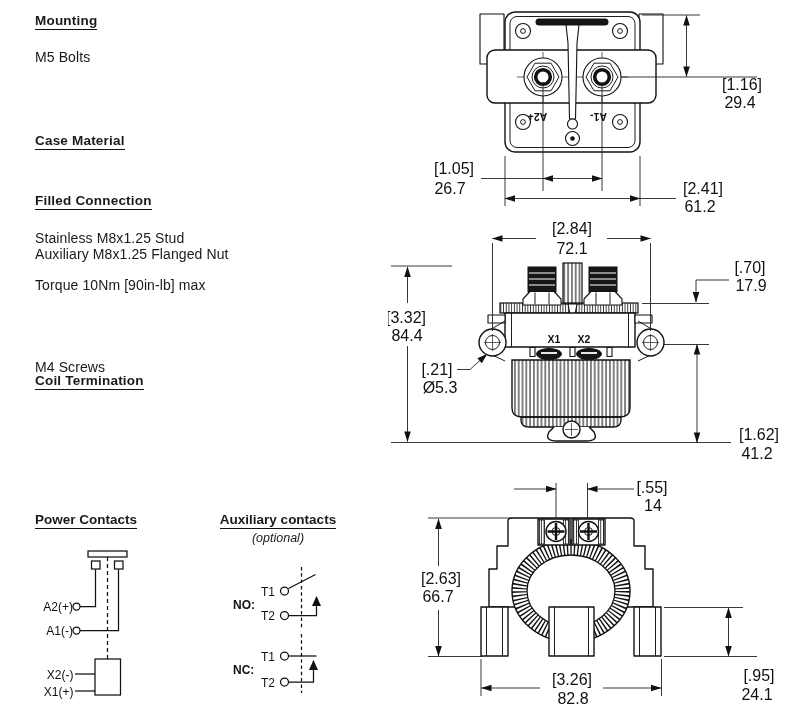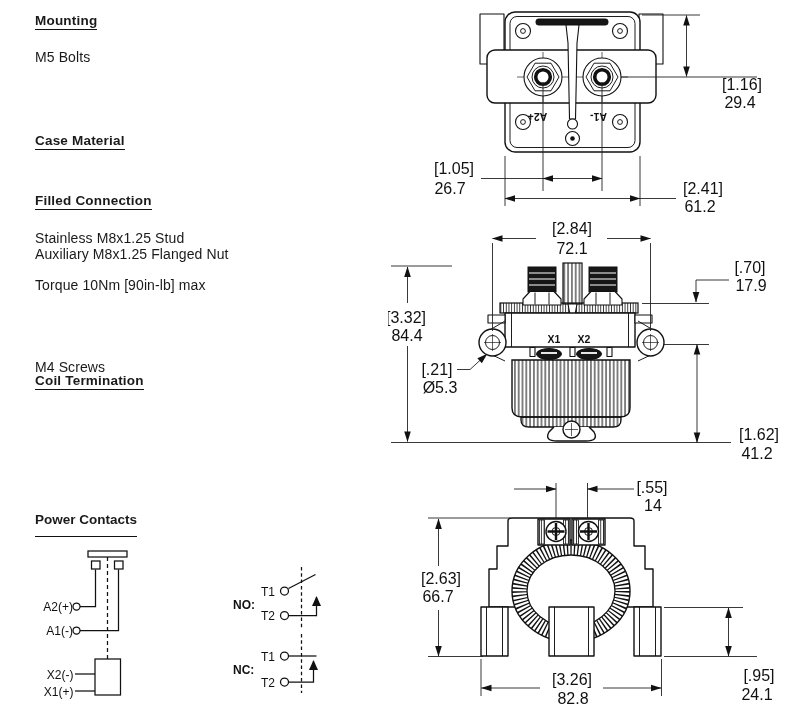--- a/index.html
+++ b/index.html
@@ -3,21 +3,21 @@
 <meta charset="utf-8">
 <style>
   html,body{margin:0;padding:0;background:#fff;}
   #page{position:relative;width:793px;height:724px;background:#fff;overflow:hidden;
         font-family:"Liberation Sans",sans-serif;color:#1a1a1a;}
   .abs{position:absolute;}
   .spec-heading{font-size:13.5px;font-weight:bold;letter-spacing:.2px;}
   .spec-heading span{display:inline-block;border-bottom:1.6px solid #111;padding-bottom:1px;}
   .spec-body{font-size:14px;line-height:16px;letter-spacing:.1px;}
   .sch-heading{font-size:13.5px;font-weight:bold;}
-  .sch-heading span{display:inline-block;border-bottom:1.6px solid #111;padding-bottom:9px;}
+  .sch-heading span{display:inline-block;border-bottom:1.6px solid #111;padding-bottom:1px;}
   .optional{font-size:12.5px;font-style:italic;text-align:center;margin-top:2px;}
   .aux-wrap{text-align:center;}
   
   .dev{fill:#fff;stroke:#111;stroke-width:1.4;stroke-linejoin:round;}
   .dev1{fill:#fff;stroke:#111;stroke-width:1.1;stroke-linejoin:round;}
   .dev2{fill:none;stroke:#111;stroke-width:0.95;}
   .thin{fill:none;stroke:#111;stroke-width:0.65;}
   .dark{fill:#161616;stroke:#111;stroke-width:1;}
   .dim{fill:none;stroke:#222;stroke-width:0.9;}
   .sch{fill:none;stroke:#111;stroke-width:1.25;}
@@ -61,20 +61,24 @@
       <rect x="95" y="659" width="25.5" height="36" class="sch"></rect>
       <path d="M75,674 H95" class="sch"></path>
       <path d="M75,691 H95" class="sch"></path>
       <text x="73" y="611" class="schtxt" text-anchor="end">A2(+)</text>
       <text x="73" y="635" class="schtxt" text-anchor="end">A1(-)</text>
       <text x="73.5" y="678.5" class="schtxt" text-anchor="end">X2(-)</text>
       <text x="73.5" y="695.5" class="schtxt" text-anchor="end">X1(+)</text>
     </g>
   </svg>
 
+  <div class="abs aux-wrap" style="left:218px;top:512px;width:120px;">
+    <div class="sch-heading"><span>Auxiliary contacts</span></div>
+    <div class="optional">(optional)</div>
+  </div>
 
   <svg class="abs" style="left:225px;top:560px;" width="105" height="145" viewBox="225 560 105 145">
     <defs>
       <marker id="ahb" markerUnits="userSpaceOnUse" markerWidth="11" markerHeight="11" refX="9" refY="5" orient="auto">
         <path d="M0,0.5 L10,5 L0,9.5 Z" fill="#111"></path>
       </marker>
     </defs>
     <g>
       <text x="233" y="609" class="schlbl">NO:</text>
       <text x="275" y="596" class="schtxt" text-anchor="end">T1</text>

